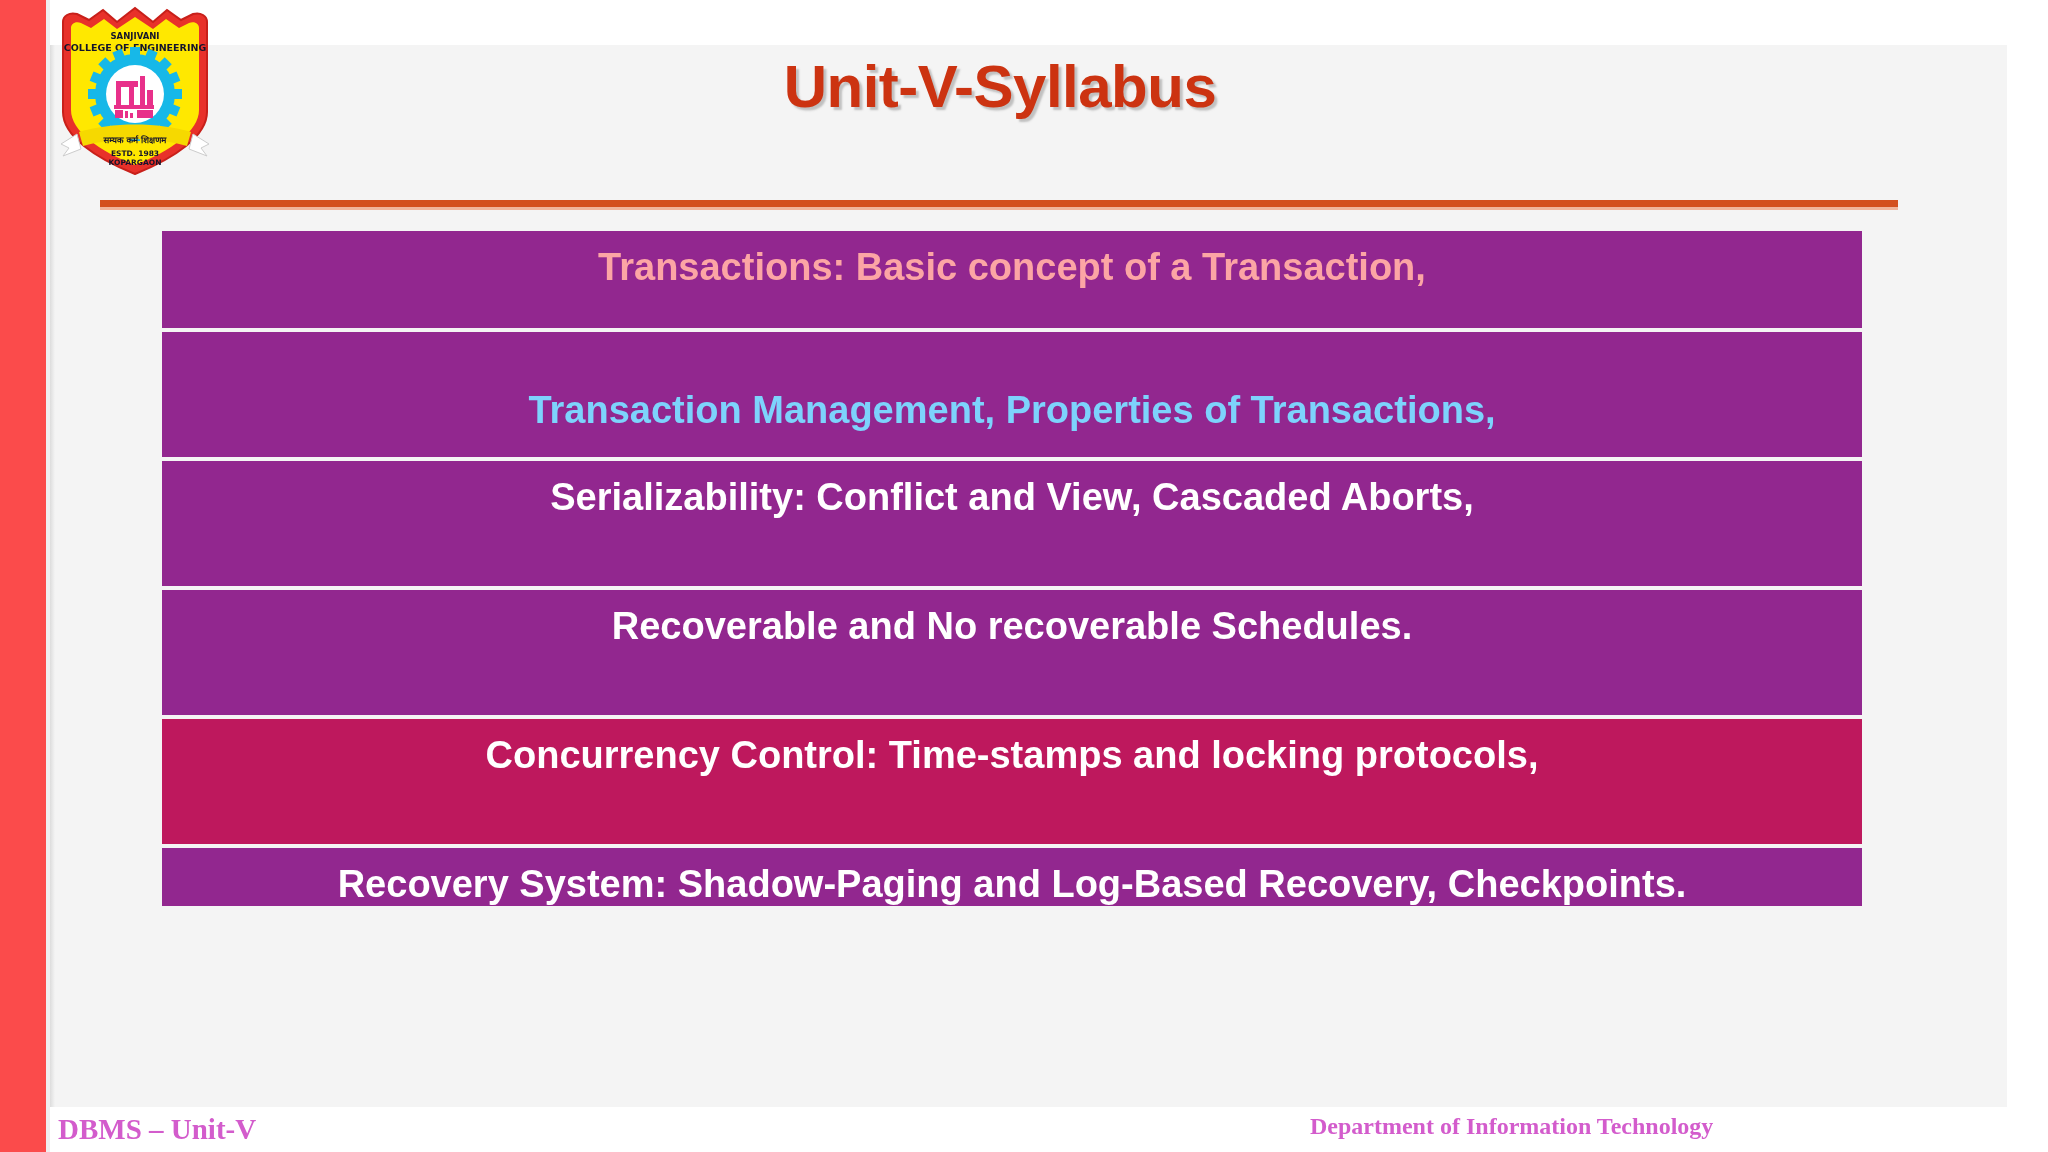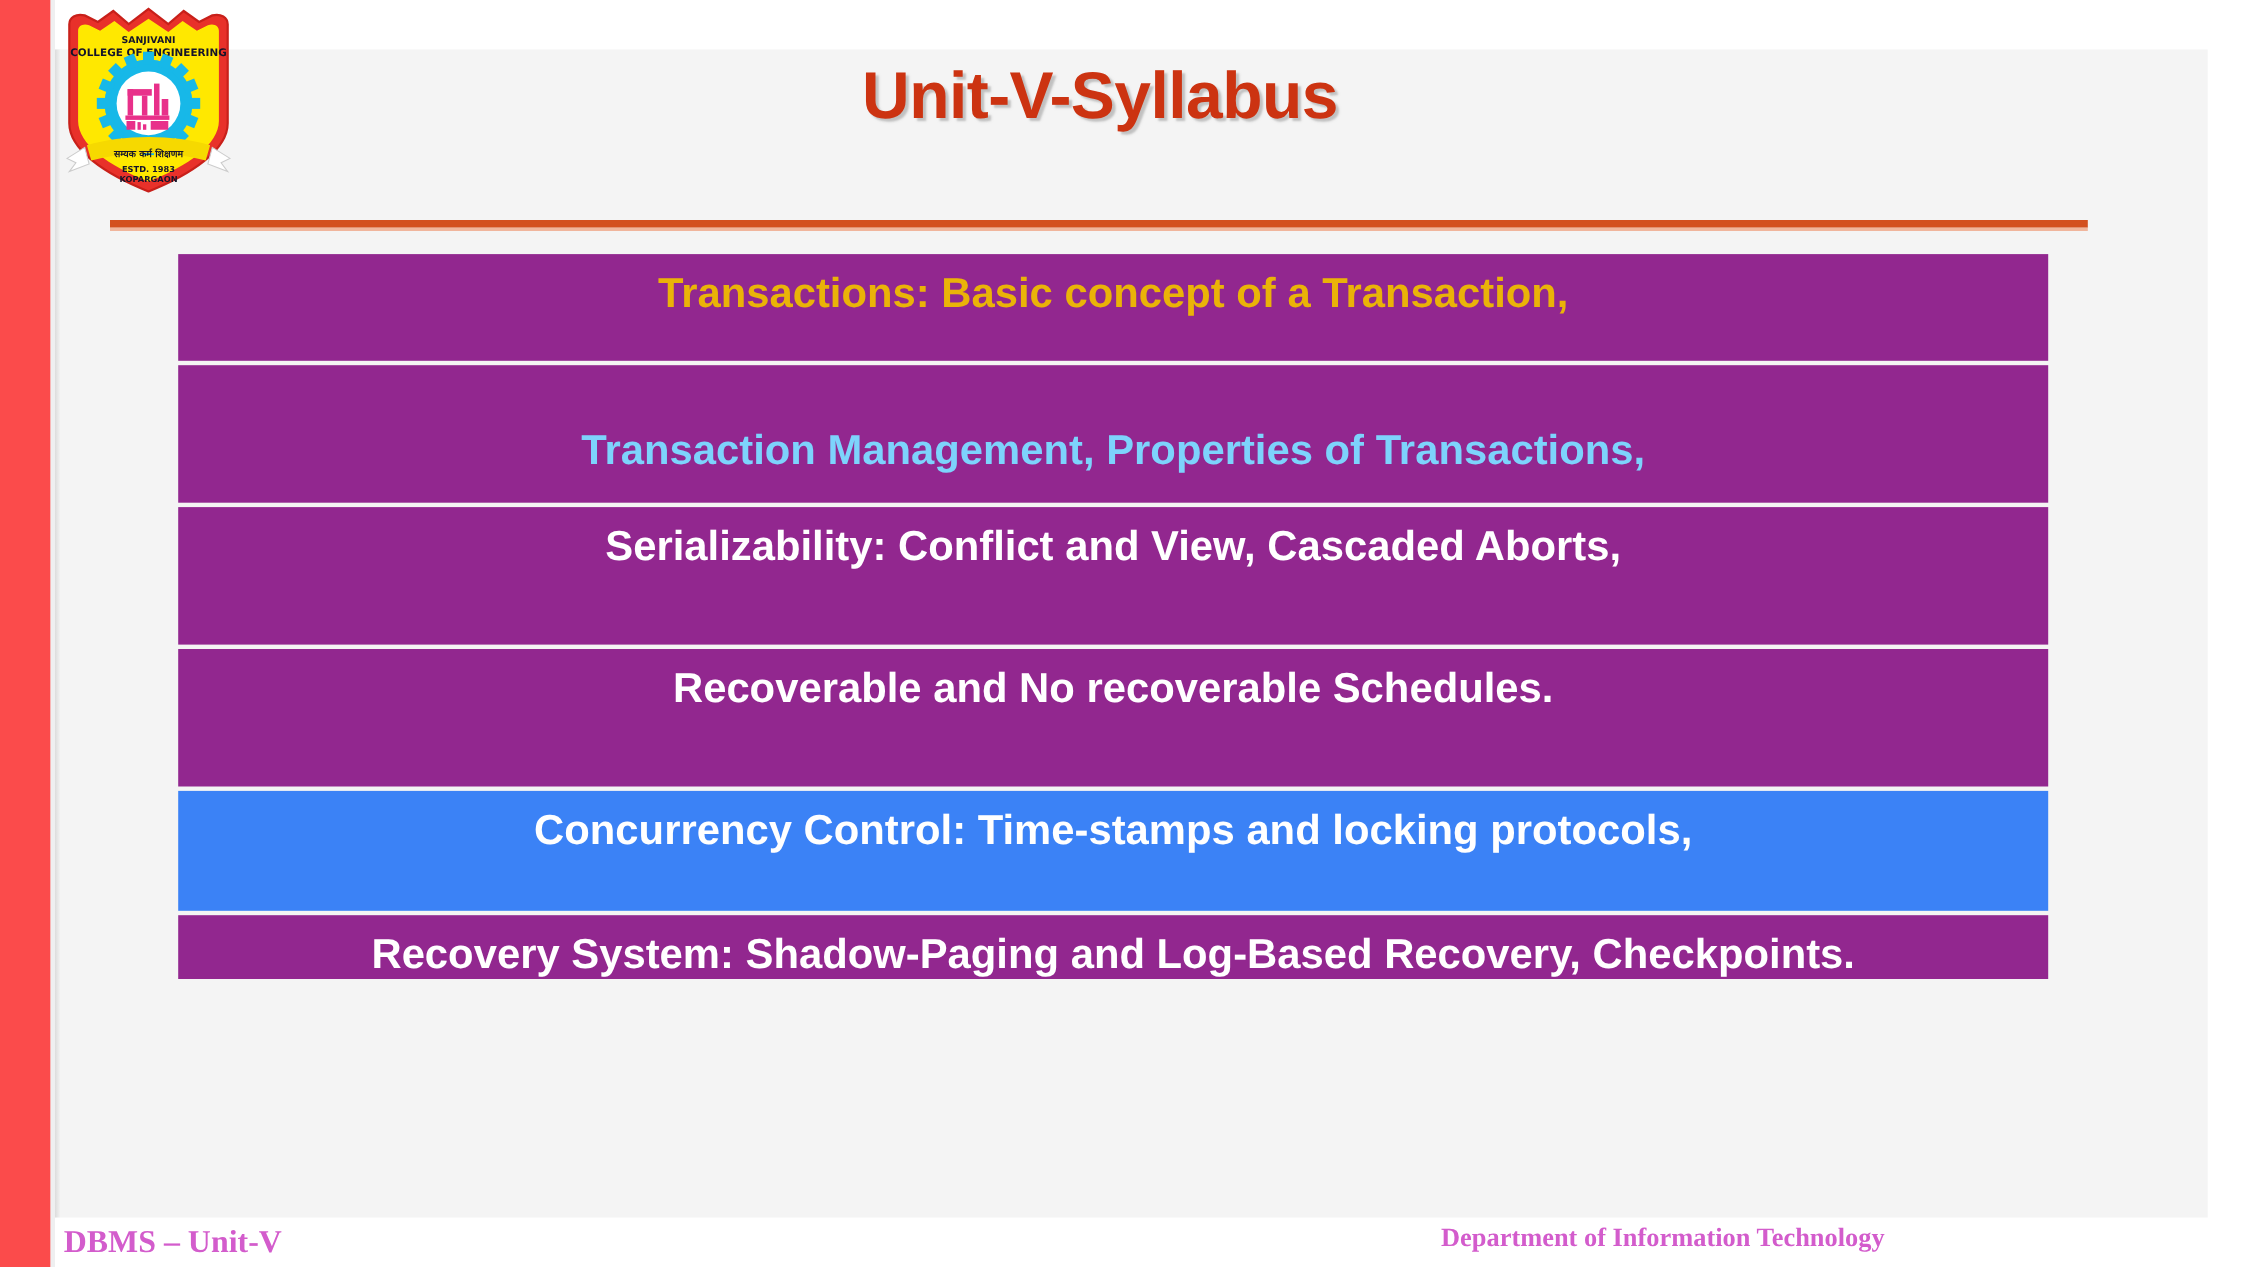--- a/index.html
+++ b/index.html
@@ -213,32 +213,32 @@
     </svg>
   </div>
 
   <div id="page-title">Unit-V-Syllabus</div>
 
   <div id="title-rule"></div>
   <div id="title-rule-glow"></div>
 
   <div id="syllabus-table">
       <div class="syl-row" style="height: 97px; background: rgb(146, 39, 143);">
-        <span class="row-text" style="color: #eab308;">Transactions: Basic concept of a Transaction,</span>
+        <span class="row-text" style="color: #fca5a5;">Transactions: Basic concept of a Transaction,</span>
       </div>
       <div class="syl-row" style="height: 125px; background: rgb(146, 39, 143);">
         <span class="row-text" style="color: #7dd3fc; margin-top: 42px;">Transaction Management, Properties of Transactions,</span>
       </div>
       <div class="syl-row" style="height: 125px; background: rgb(146, 39, 143);">
         <span class="row-text" style="color: rgb(255, 255, 255);">Serializability: Conflict and View, Cascaded Aborts,</span>
       </div>
       <div class="syl-row" style="height: 125px; background: rgb(146, 39, 143);">
         <span class="row-text" style="color: rgb(255, 255, 255);">Recoverable and No recoverable Schedules.</span>
       </div>
-      <div class="syl-row" style="height: 109px; background: #3b82f6;">
+      <div class="syl-row" style="height: 125px; background: #be185d;">
         <span class="row-text" style="color: rgb(255, 255, 255);">Concurrency Control: Time-stamps and locking protocols,</span>
       </div>
       <div class="syl-row" style="height: 58px; background: rgb(146, 39, 143);">
         <span class="row-text" style="color: rgb(255, 255, 255);">Recovery System: Shadow-Paging and Log-Based Recovery, Checkpoints.</span>
       </div>
     </div>
 
   <div id="footer"></div>
   <div id="footer-left">DBMS – Unit-V</div>
   <div id="footer-right">Department of Information Technology</div>

